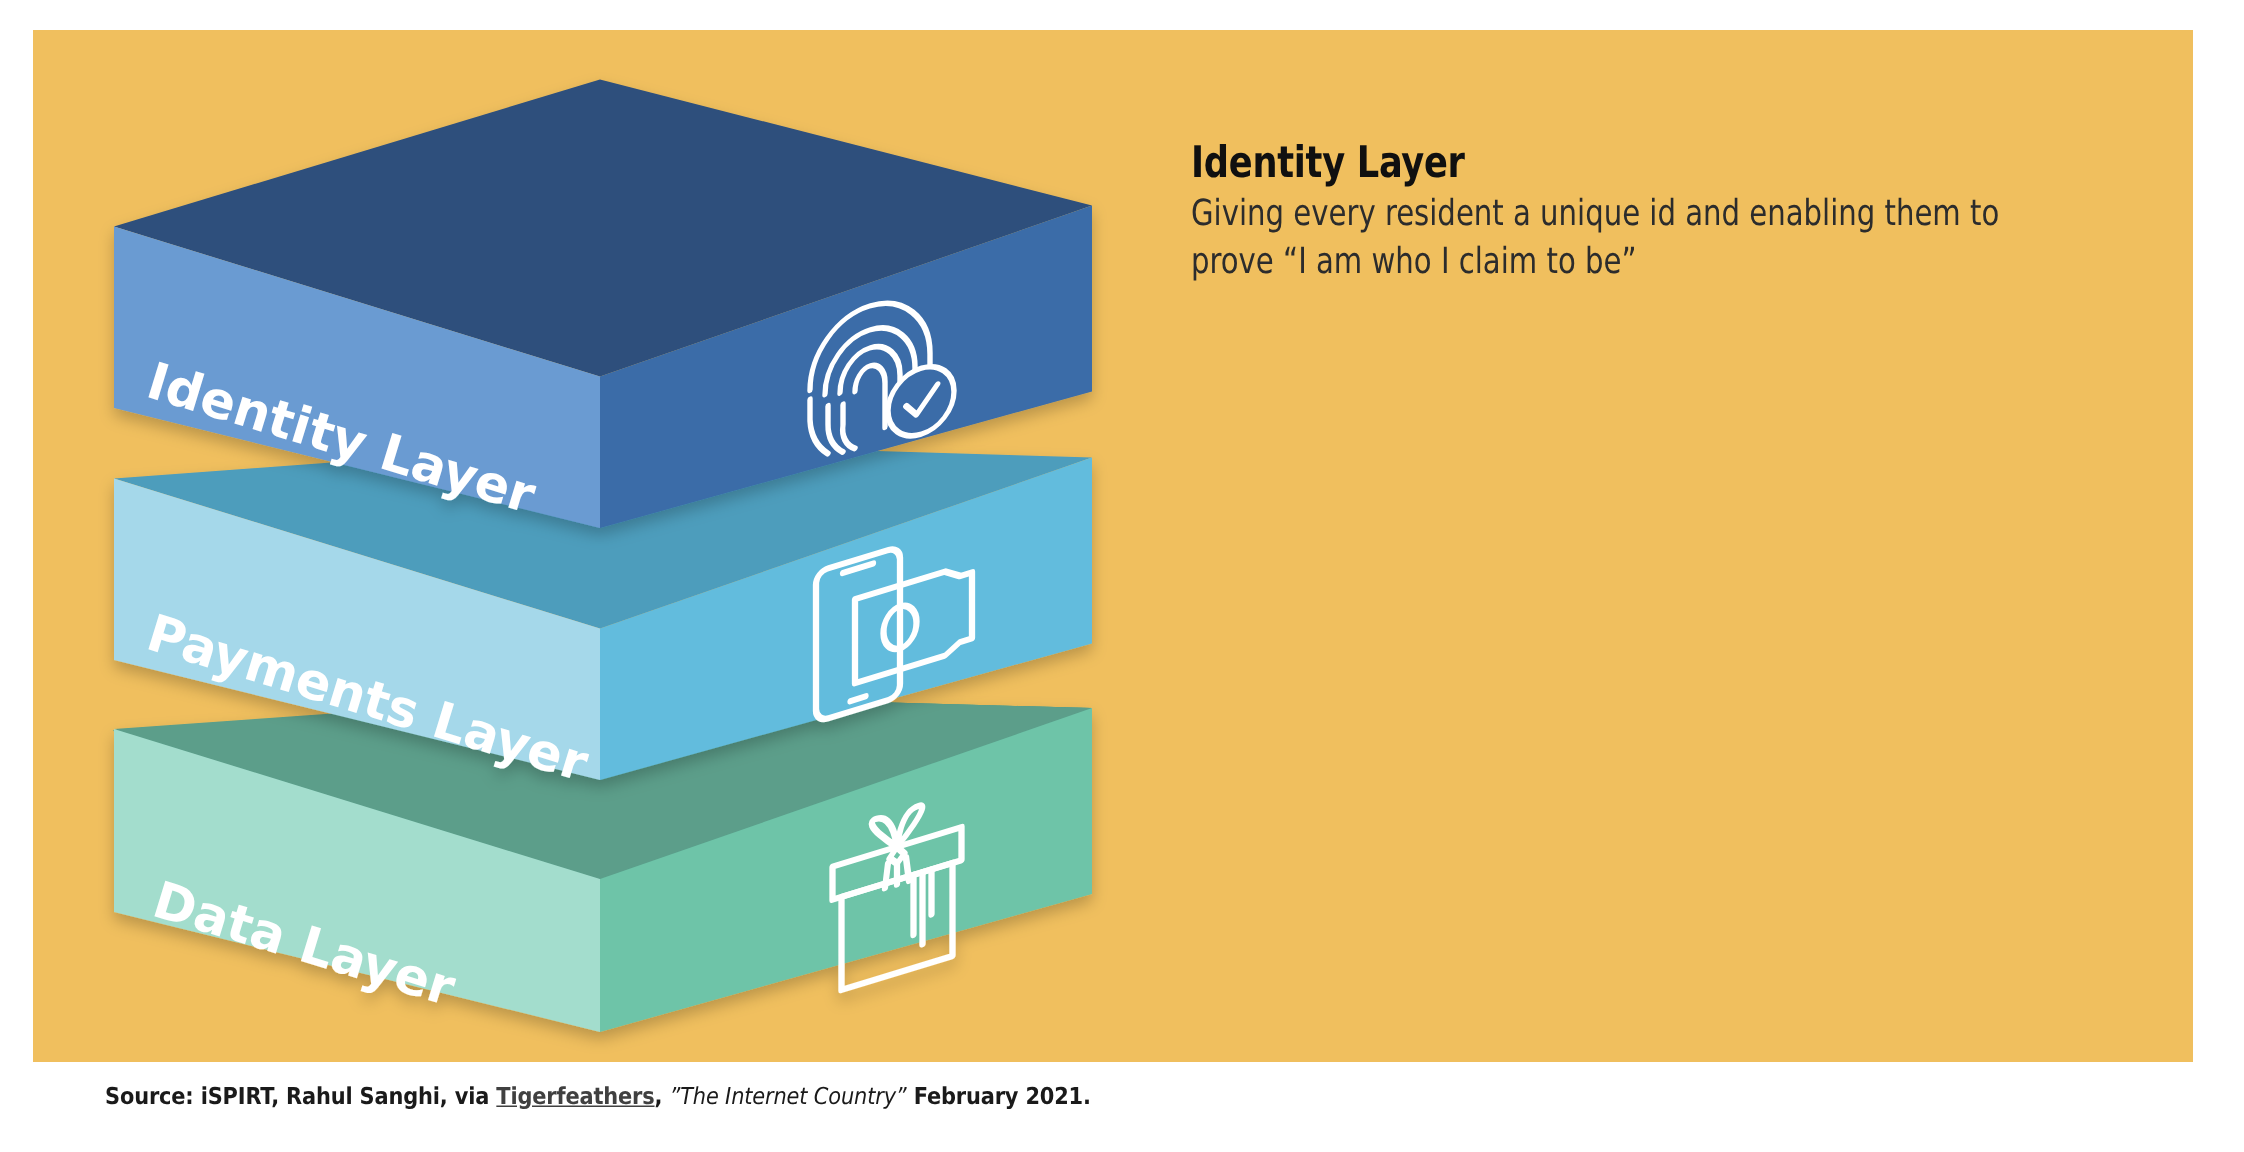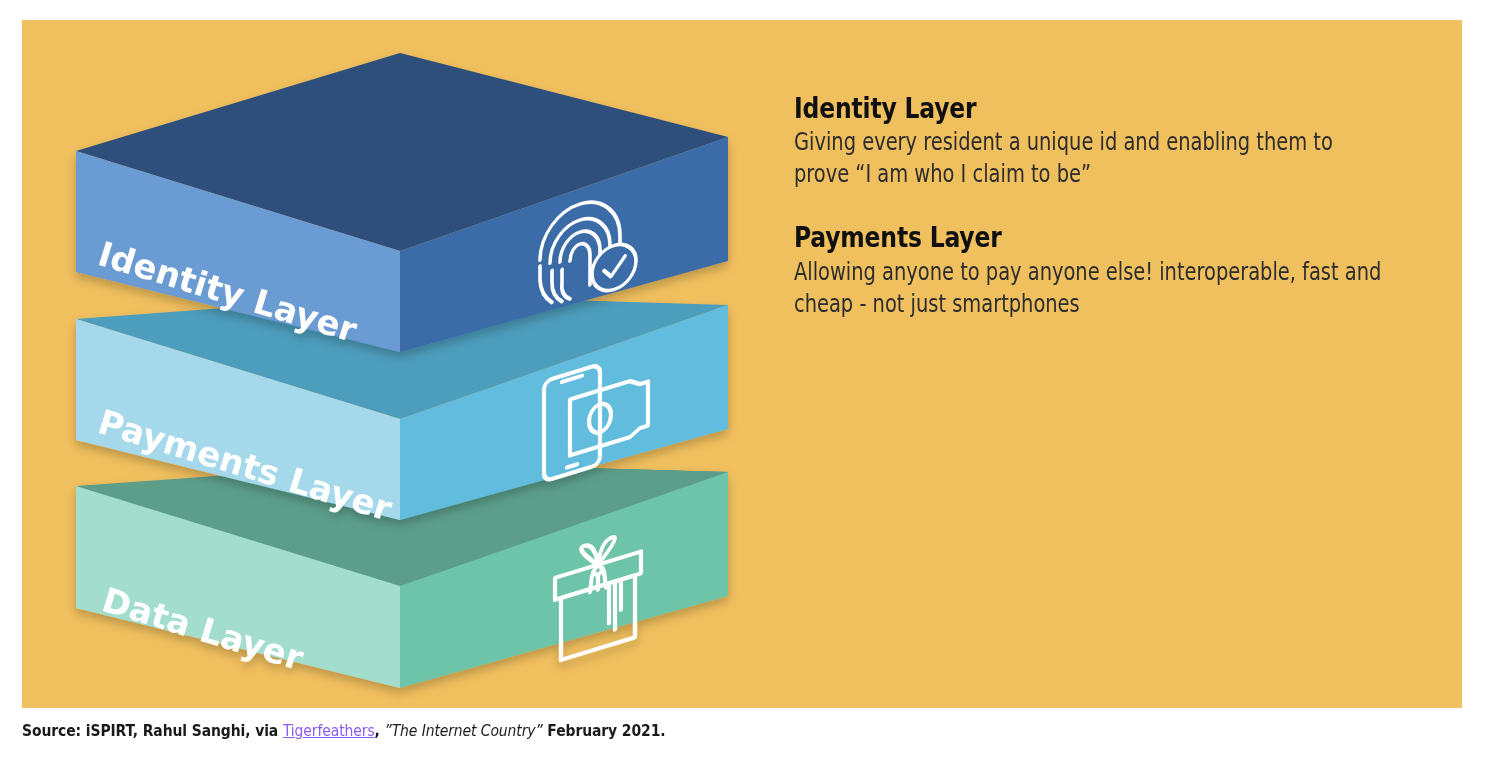--- a/index.html
+++ b/index.html
@@ -89,25 +89,25 @@
   .source {
     position: absolute;
     left: 22px;
     top: 722px;
     font-family: "DejaVu Sans Condensed", "DejaVu Sans", sans-serif;
     font-size: 15.5px;
     color: #1a1a1a;
     white-space: nowrap;
     letter-spacing: -0.1px;
   }
-  .source .lead { font-weight: 600; }
+  .source .lead { font-weight: 600; margin-left: 48px; }
   .source .lnk {
-    color: #8b5cf6;
+    color: #404040;
     text-decoration: underline;
-    font-weight: 400;
+    font-weight: 700;
     text-align: center;
   }
   .source .ital {
     font-style: italic;
     text-align: center;
   }
   .source .tail { font-weight: 600; }
 </style>
 </head>
 <body>
@@ -187,24 +187,20 @@
       </svg>
     </div>
 
     <div class="textcol">
 
       <div class="block" id="block-identity">
         <p class="block-title">Identity Layer</p>
         <p class="block-body">Giving every resident a unique id and enabling them to prove “I am who I claim to be”</p>
       </div>
 
-      <div class="block" id="block-payments">
-        <p class="block-title">Payments Layer</p>
-        <p class="block-body">Allowing anyone to pay anyone else! interoperable, fast and cheap - not just smartphones</p>
-      </div>
 
 
     </div>
   </div>
 
   <div class="source">
     <span class="lead">Source:  iSPIRT, Rahul Sanghi, via </span><span class="lnk">Tigerfeathers</span><span class="tail">, </span><span class="ital">”The Internet Country”</span><span class="tail"> February 2021.</span>
   </div>
 
 </div>

